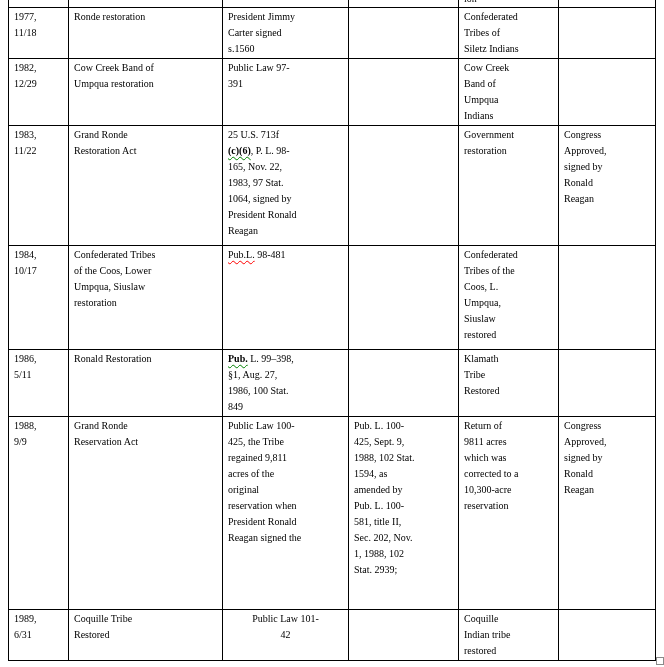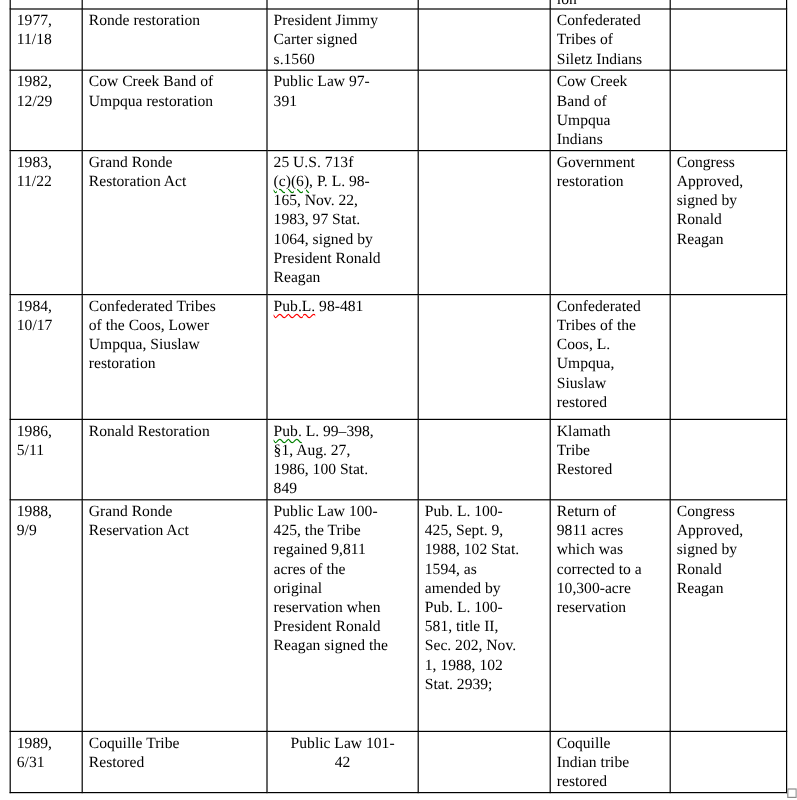--- a/index.html
+++ b/index.html
@@ -18,21 +18,21 @@
     position: absolute;
     left: 8px; top: 0;
     border-collapse: collapse;
     table-layout: fixed;
     width: 647px;
   }
   table.doc-table td {
     border: 1px solid var(--border-color, #000);
     vertical-align: top;
     padding: 1px 5px;
-    font-size: 13px;
+    font-size: 10px;
     line-height: 16px;
     color: var(--text-color, #000);
     overflow: hidden;
   }
   .cell {
     white-space: pre-line;
   }
   
   tbody tr:nth-child(1) { height: 7px; }
   tbody tr:nth-child(2) { height: 51px; }
@@ -52,20 +52,21 @@
     text-decoration-color: var(--sq-red, #ff0000);
     text-decoration-thickness: 1px;
     text-underline-offset: 2px;
   }
   .sq-green {
     text-decoration-line: underline;
     text-decoration-style: wavy;
     text-decoration-color: var(--sq-green, #008000);
     text-decoration-thickness: 1px;
     text-underline-offset: 2px;
+    font-weight: bold;
   }
   .resize-handle {
     position: absolute;
     left: 656px; top: 657px;
     width: 6px; height: 6px;
     border: 1px solid #8a8a8a;
     background: #ffffff;
     box-sizing: content-box;
   }
 </style>

